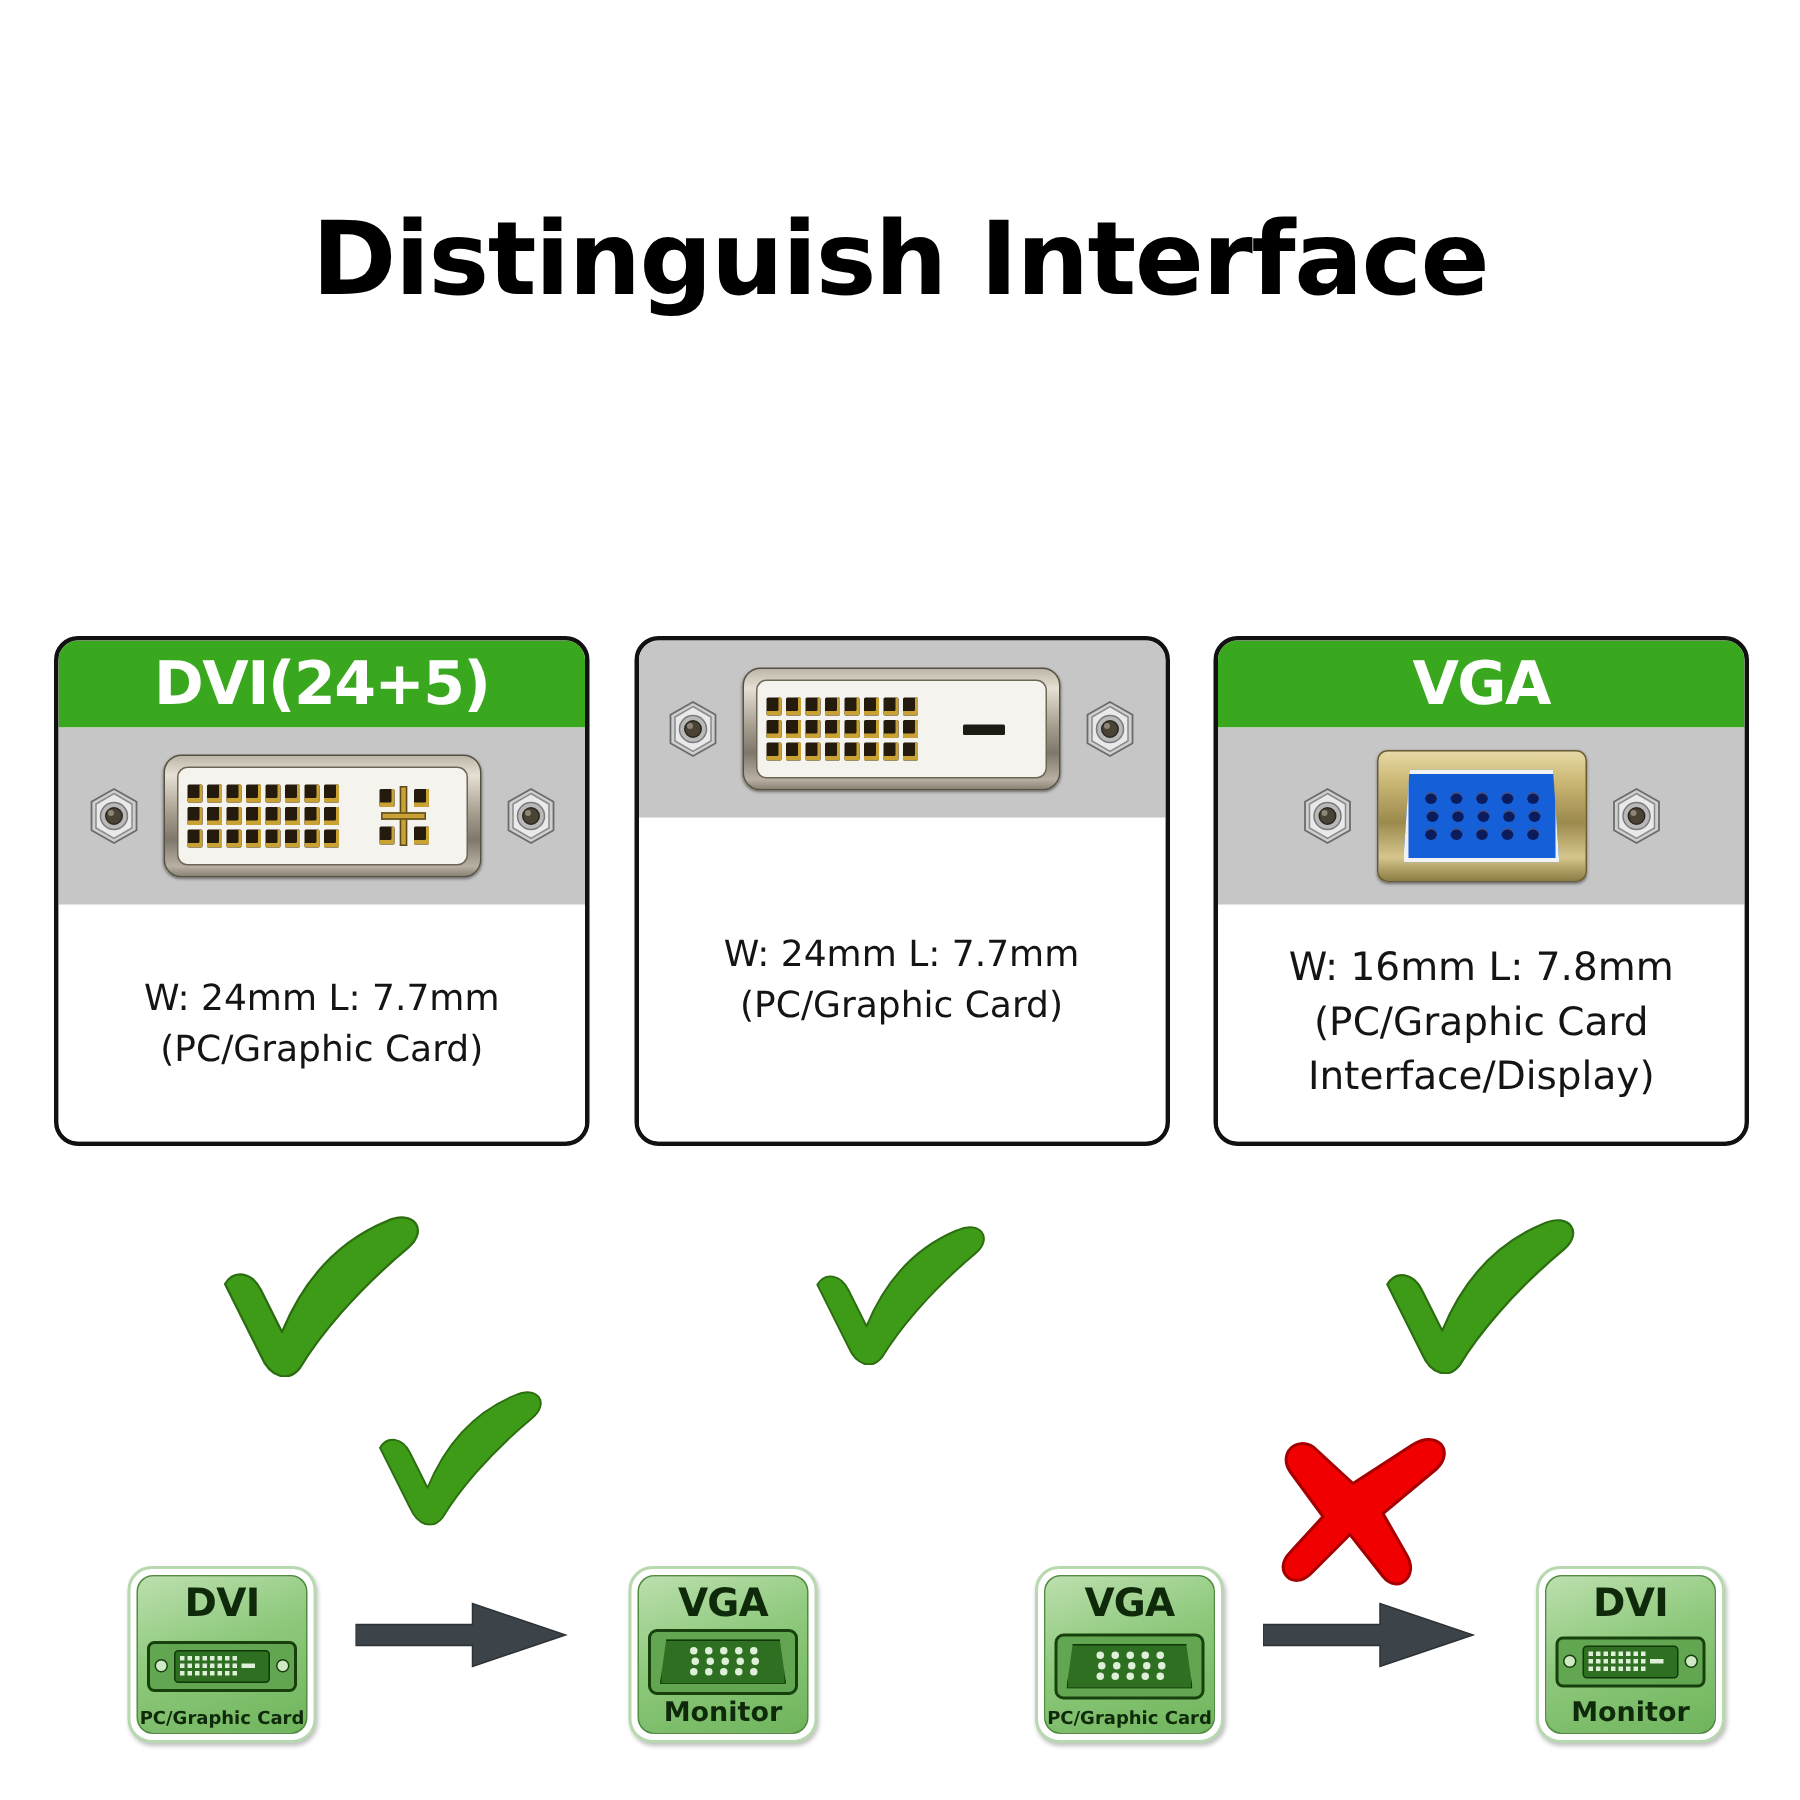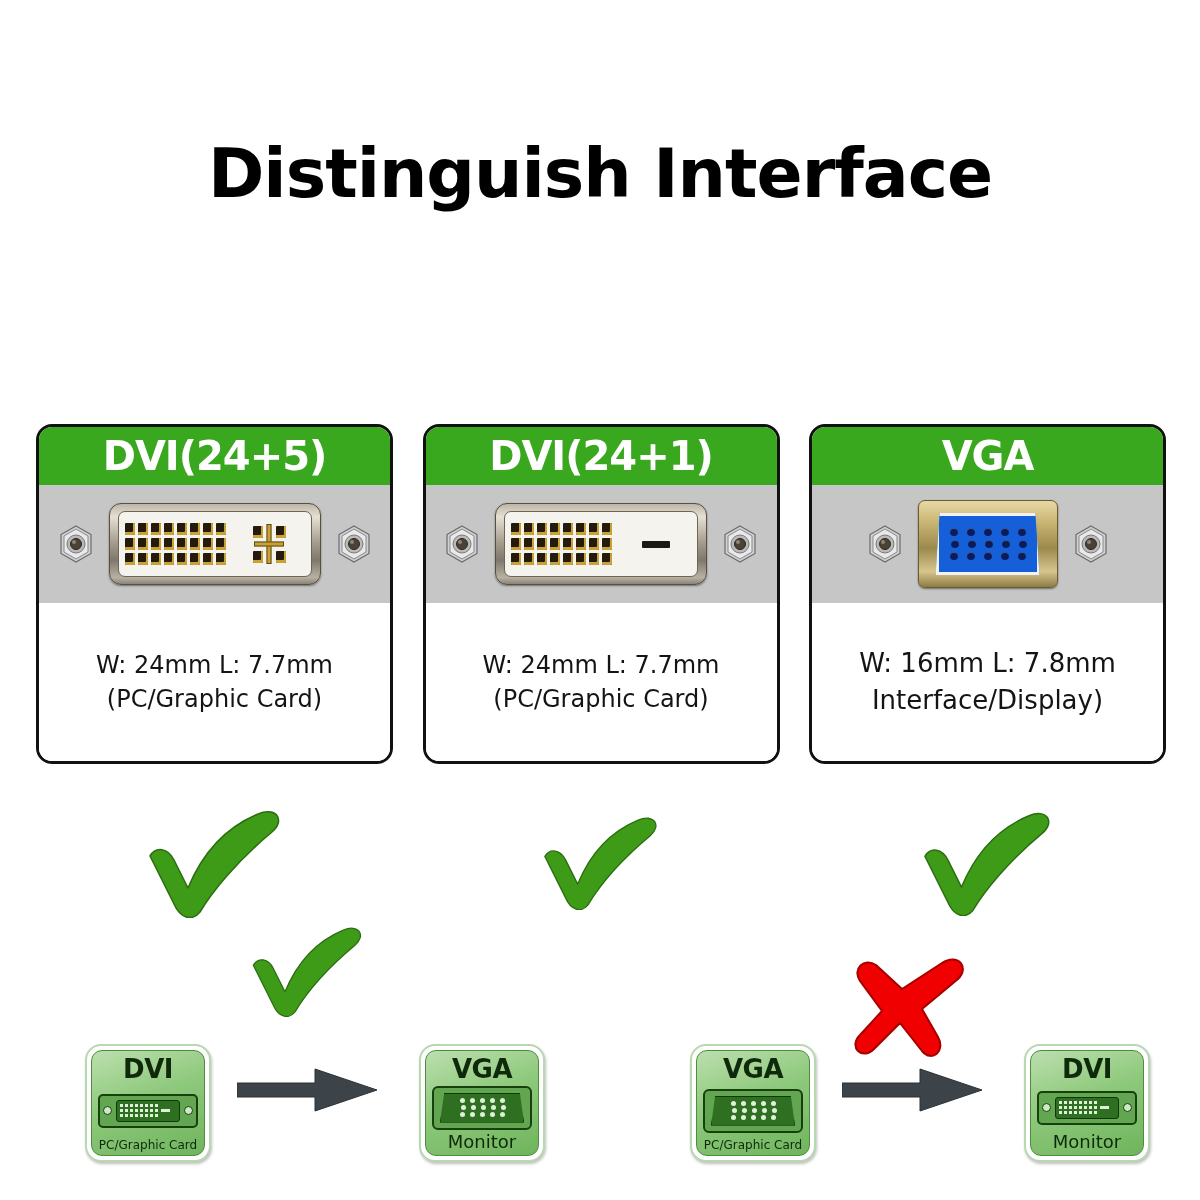--- a/index.html
+++ b/index.html
@@ -276,21 +276,21 @@
   .port-title {
     font-family: "DejaVu Sans", sans-serif;
     font-weight: bold;
     font-size: 26px;
     color: #0f2a0a;
     line-height: 1;
     letter-spacing: -0.5px;
   }
   .port-sub {
     font-family: "DejaVu Sans", sans-serif;
-    font-weight: normal;
+    font-weight: bold;
     font-size: 12px;
     color: #0f2a0a;
     line-height: 1;
     white-space: nowrap;
   }
   .port-sub.big { font-size: 18px; }
 
   
   .mini-dvi {
     width: 100px;
@@ -430,23 +430,20 @@
         </svg>
       </span>
     </div>
     <div class="card-desc">
       <div class="desc-line">W: 24mm  L: 7.7mm</div>
       <div class="desc-line">(PC/Graphic Card)</div>
     </div>
   </div>
 
   <div class="card">
-    <div class="card-header">
-      <span class="card-header-label">DVI(24+1)</span>
-    </div>
     <div class="card-conn">
       <span class="screw">
         <svg width="34" height="38" viewBox="0 0 34 38">
           <polygon points="17,1 32,9.5 32,28.5 17,37 2,28.5 2,9.5" fill="#cfcfcf" stroke="#6b6b6b" stroke-width="1.2"></polygon>
           <polygon points="17,4 29,11 29,27 17,34 5,27 5,11" fill="#e9e9e9" stroke="#8a8a8a" stroke-width="1"></polygon>
           <circle cx="17" cy="19" r="9" fill="#b9b9b9" stroke="#7a7a7a" stroke-width="1"></circle>
           <circle cx="17" cy="19" r="5.5" fill="#4a4235" stroke="#2c281f" stroke-width="1"></circle>
           <circle cx="15" cy="17" r="2" fill="#8d8575"></circle>
         </svg>
       </span>
@@ -547,20 +544,21 @@
           <polygon points="17,1 32,9.5 32,28.5 17,37 2,28.5 2,9.5" fill="#cfcfcf" stroke="#6b6b6b" stroke-width="1.2"></polygon>
           <polygon points="17,4 29,11 29,27 17,34 5,27 5,11" fill="#e9e9e9" stroke="#8a8a8a" stroke-width="1"></polygon>
           <circle cx="17" cy="19" r="9" fill="#b9b9b9" stroke="#7a7a7a" stroke-width="1"></circle>
           <circle cx="17" cy="19" r="5.5" fill="#4a4235" stroke="#2c281f" stroke-width="1"></circle>
           <circle cx="15" cy="17" r="2" fill="#8d8575"></circle>
         </svg>
       </span>
     </div>
     <div class="card-desc vga-desc">
       <div class="desc-line">W: 16mm  L: 7.8mm</div>
+      <div class="desc-line">(PC/Graphic Card</div>
       <div class="desc-line">Interface/Display)</div>
     </div>
   </div>
 </div>
 
 <div id="check-row">
   <div class="check-cell">
     <span>
       <svg width="150" height="110" viewBox="0 0 150 110">
         <path d="M10 48 C16 38 28 40 34 52 L48 80 C62 46 84 20 118 6 C136 -2 146 12 132 24 C96 54 72 84 60 104 C52 114 40 110 34 96 Z" fill="#3d9b17" stroke="#2b6d10" stroke-width="1.5" stroke-linejoin="round"></path>

